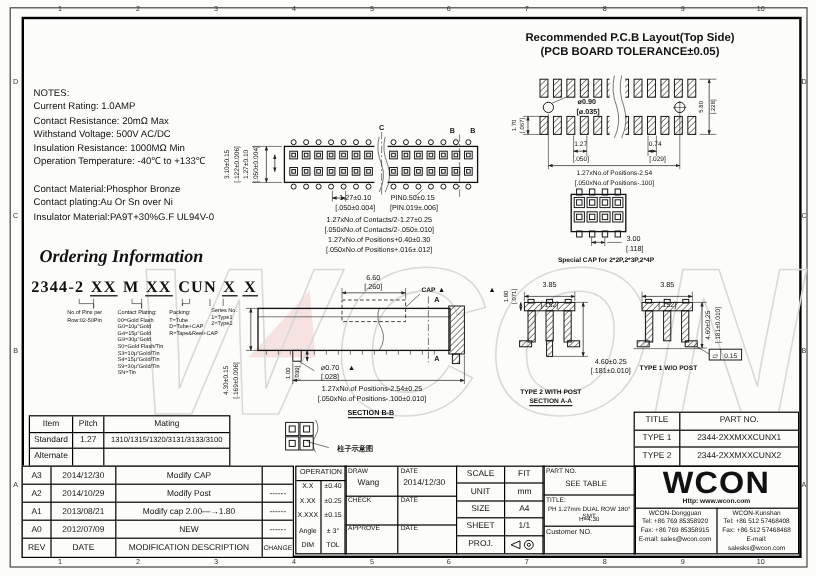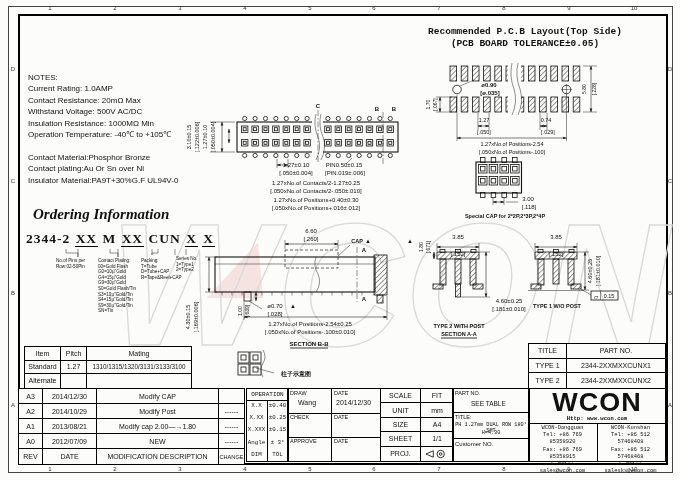--- a/index.html
+++ b/index.html
@@ -1,19 +1,19 @@
 <!DOCTYPE html>
 <html><head>
 <meta charset="utf-8">
 <style>
   html,body{margin:0;padding:0;background:#888;}
   #sheet{position:relative;width:680px;height:480px;background:#fcfcfa;overflow:hidden;
          font-family:"Liberation Sans",sans-serif;color:#111;}
   .abs{position:absolute;}
-  .ctr-text{text-align:center;font-family:Liberation Mono, monospace;}
+  .ctr-text{text-align:center;}
   
   #outer-frame{left:8px;top:6px;width:663px;height:465px;border:1px solid #444;}
   #inner-frame{left:18px;top:14px;width:646px;height:447px;border:2px solid #000;}
   .zone{position:absolute;font-size:6px;color:#333;width:12px;text-align:center;}
   
   #hsf-box{left:28px;top:36px;width:72px;height:32px;border:2.5px solid #000;outline:1px solid #000;outline-offset:2px;
            display:flex;align-items:center;justify-content:center;font-family:"Liberation Serif",serif;
            font-size:24px;letter-spacing:1px;}
   #notes{left:28px;top:72px;width:195px;font-size:8px;line-height:11.4px;white-space:pre-line;}
   #pcb-title{left:400px;top:26px;width:250px;font-size:9.5px;line-height:12px;font-weight:bold;white-space:pre-line;}
@@ -391,21 +391,21 @@
       <path class="xl" d="M175,249 v6 M186,249 v6"></path>
     </g>
   </svg>
 
 
   <div class="abs" id="notes">NOTES:
 Current Rating: 1.0AMP
 Contact Resistance: 20mΩ Max
 Withstand Voltage: 500V AC/DC
 Insulation Resistance: 1000MΩ Min
-Operation Temperature: -40℃ to +105℃
+Operation Temperature: -40℃ to +133℃
 
 Contact Material:Phosphor Bronze
 Contact plating:Au Or Sn over Ni
 Insulator Material:PA9T+30%G.F UL94V-0</div>
 
   <div class="abs ctr-text" id="pcb-title">Recommended P.C.B Layout(Top Side)
 (PCB BOARD TOLERANCE±0.05)</div>
 
   <div class="abs" id="ord-title">Ordering Information</div>
   <div class="abs" id="ord-code">

